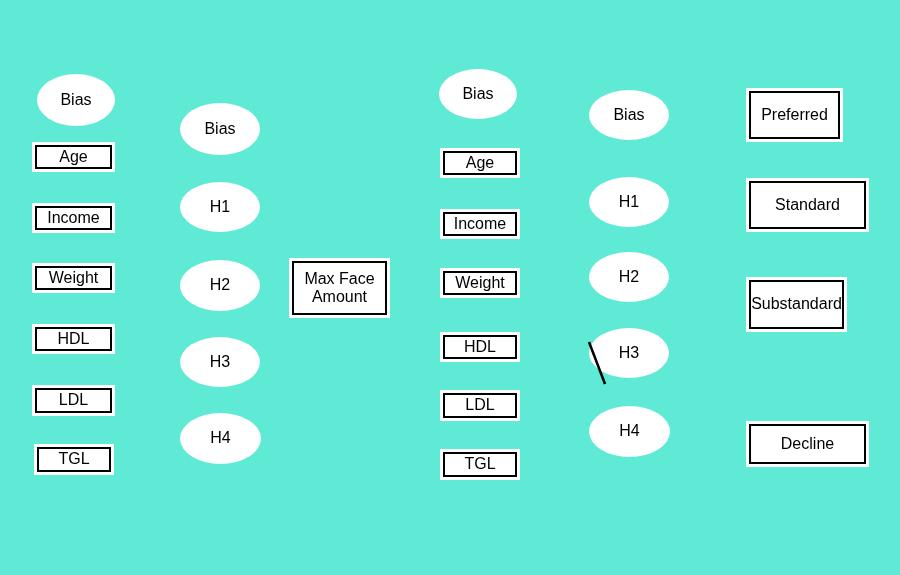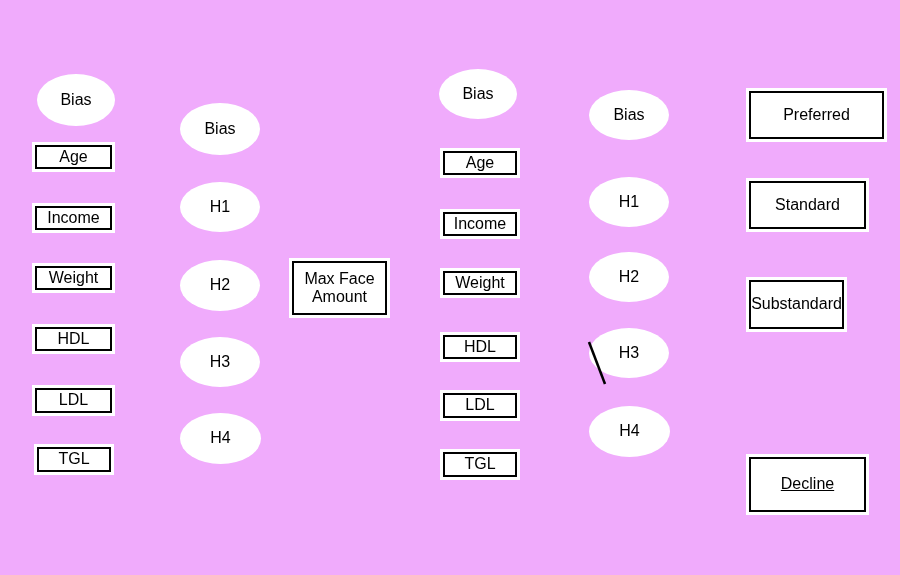--- a/index.html
+++ b/index.html
@@ -1,20 +1,20 @@
 <!DOCTYPE html>
 <html><head>
 <meta charset="utf-8">
 <style>
   html, body { margin: 0; padding: 0; background: #000; }
   .canvas {
     position: relative;
     width: 900px;
     height: 575px;
-    background: #f0abfc;
+    background: #5eead4;
     overflow: hidden;
     font-family: "Liberation Sans", sans-serif;
     color: #000000;
   }
   .node {
     position: absolute;
     display: flex;
     align-items: center;
     justify-content: center;
     text-align: center;
@@ -70,18 +70,18 @@
   <div class="node ebox" style="left:589px; top:90px; width:80px; height:50px;">Bias</div>
   <div class="node ebox" style="left:589px; top:177px; width:80px; height:50px;">H1</div>
   <div class="node ebox" style="left:589px; top:252px; width:80px; height:50px;">H2</div>
   <div class="node ebox" style="left:589px; top:328px; width:80px; height:50px;">H3</div>
   <div class="node ebox" style="left:589px; top:406px; width:81px; height:51px;">H4</div>
 
   <svg class="artifact" style="left:583px; top:336px;" width="28" height="52" viewBox="0 0 28 52">
     <line x1="6" y1="6" x2="22" y2="48" stroke="#000000" stroke-width="2.5"></line>
   </svg>
 
-  <div class="node rbox" style="left:746px; top:88px; width:141px; height:54px;text-align:right;">Preferred</div>
+  <div class="node rbox" style="left:746px; top:88px; width:97px; height:54px;text-align:right;">Preferred</div>
   <div class="node rbox" style="left:746px; top:178px; width:123px; height:54px;">Standard</div>
   <div class="node rbox" style="left:746px; top:277px; width:101px; height:55px;">Substandard</div>
-  <div class="node rbox" style="left:746px; top:454px; width:123px; height:61px;text-decoration:underline;">Decline</div>
+  <div class="node rbox" style="left:746px; top:421px; width:123px; height:46px;">Decline</div>
 
 </div>
 
 </body></html>

